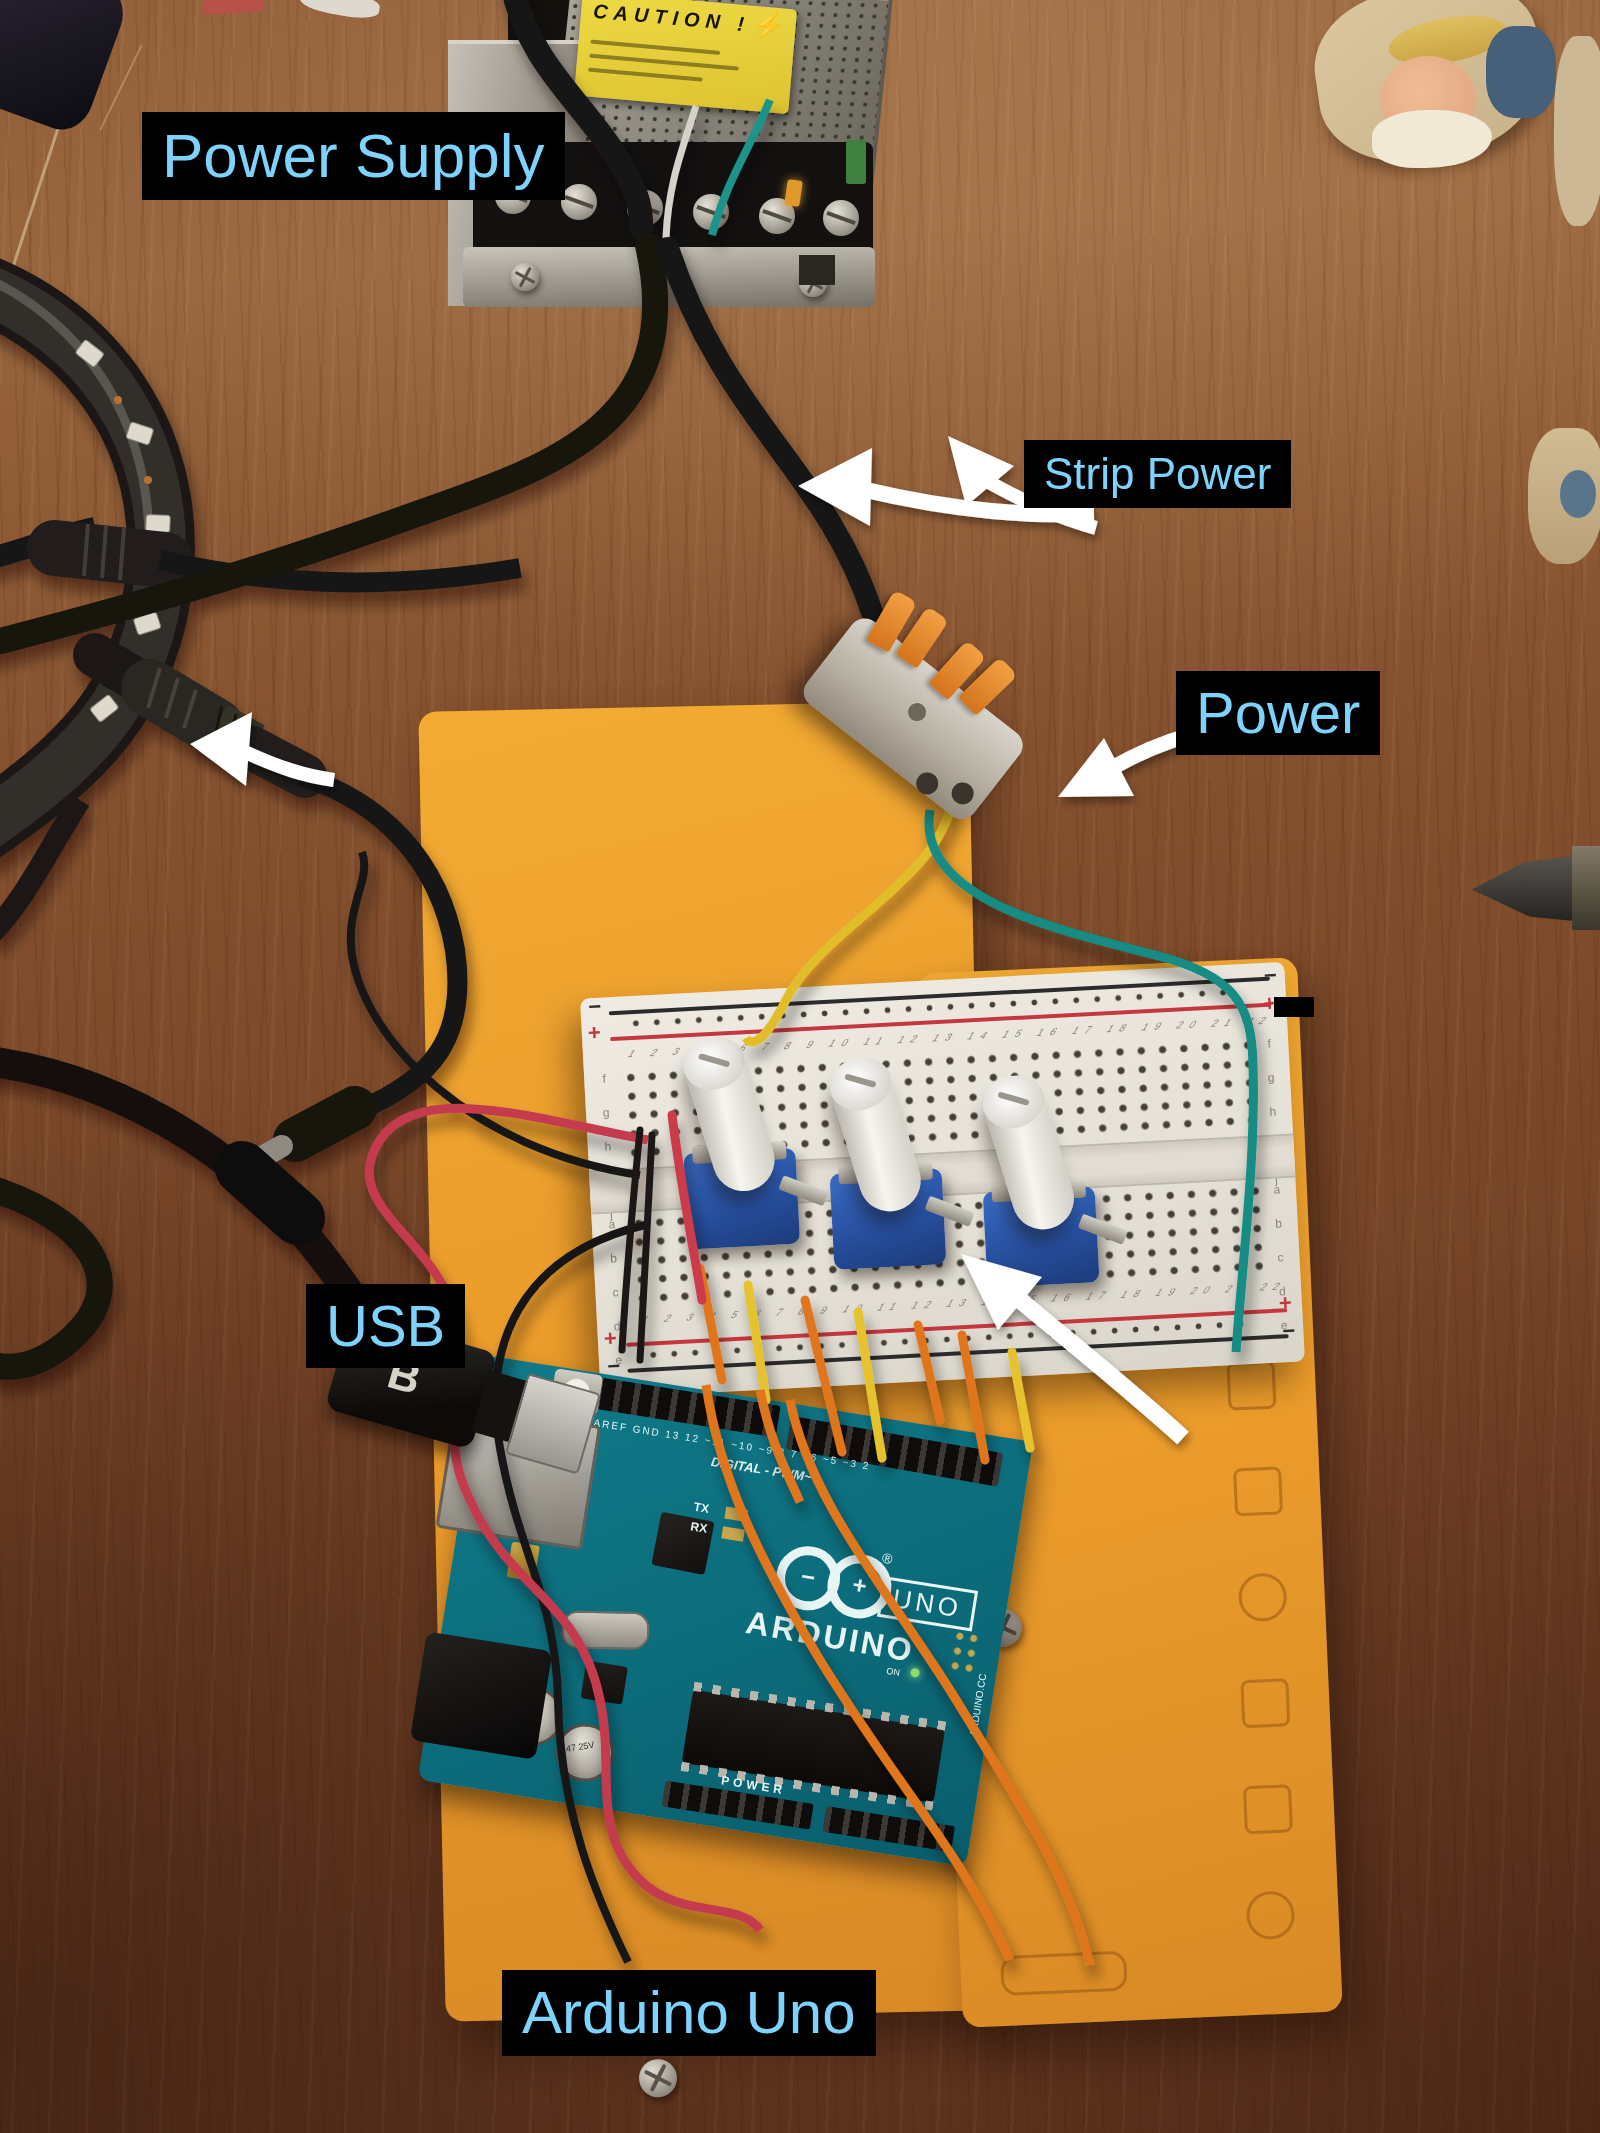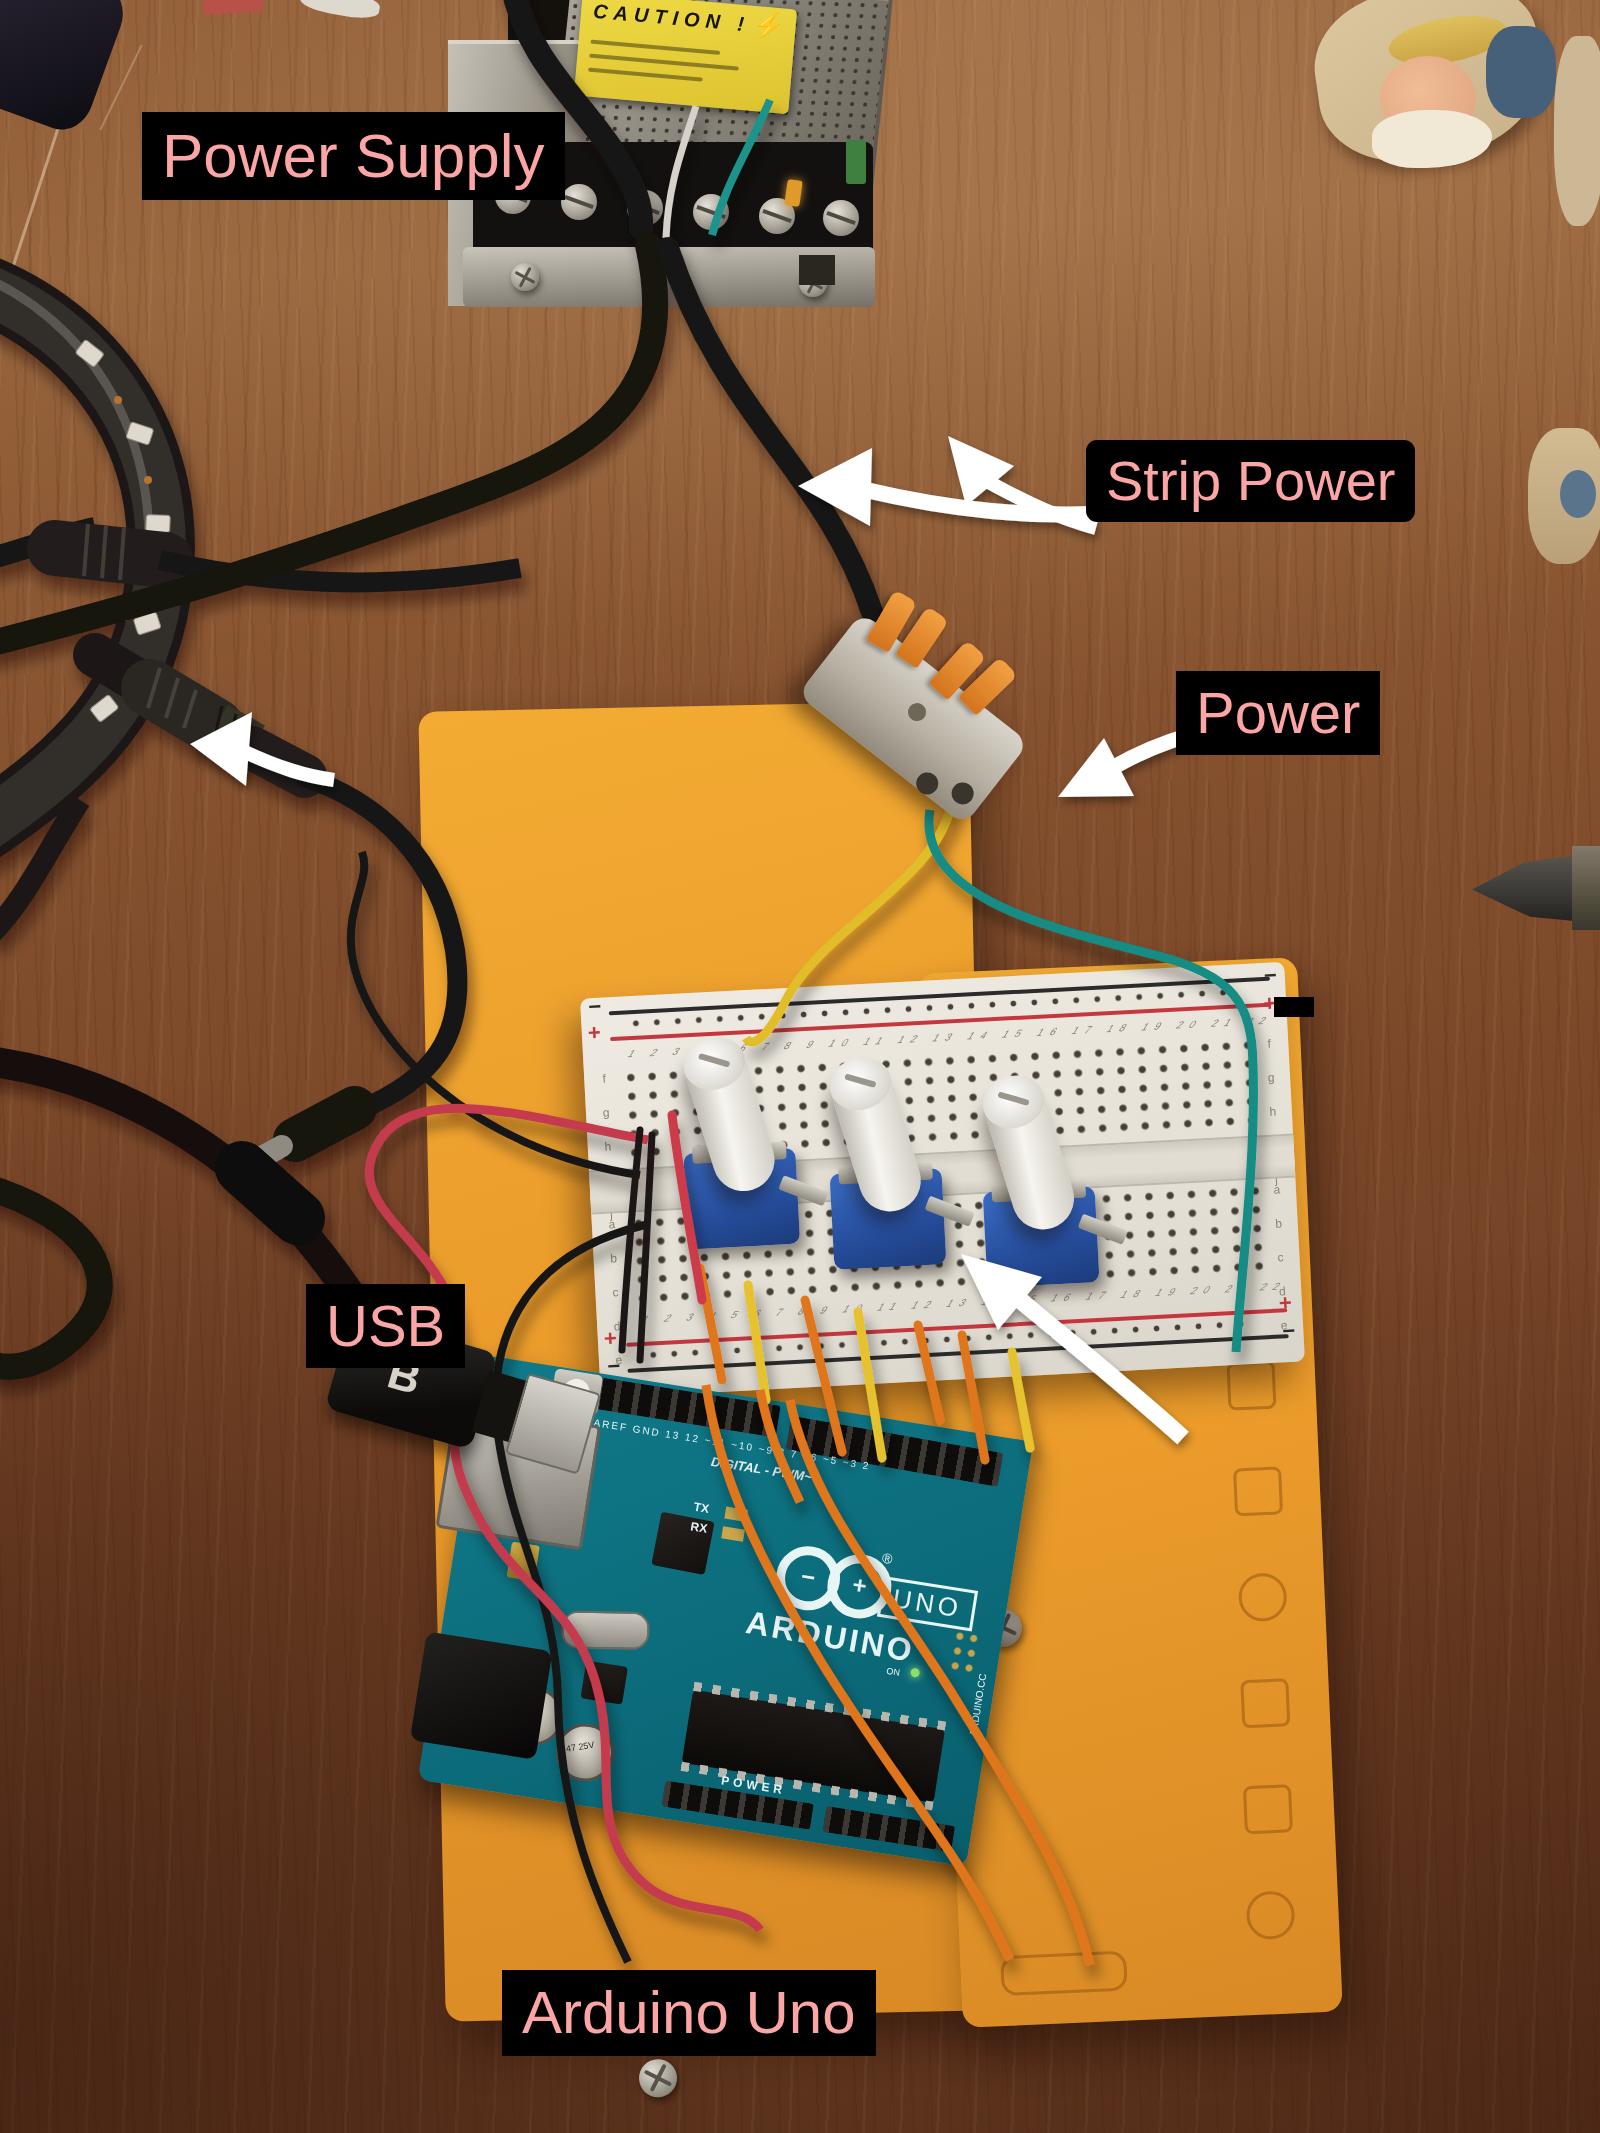--- a/index.html
+++ b/index.html
@@ -11,21 +11,21 @@
     background:
       radial-gradient(120% 55% at 62% 0%, rgba(255,216,160,0.20), transparent 60%),
       radial-gradient(90% 70% at 0% 95%, rgba(30,10,4,0.40), transparent 65%),
       radial-gradient(80% 60% at 100% 100%, rgba(40,14,6,0.35), transparent 70%),
       repeating-linear-gradient(92deg, rgba(88,42,16,0.13) 0 3px, transparent 3px 11px,
          rgba(255,226,178,0.05) 11px 14px, transparent 14px 37px),
       repeating-linear-gradient(88deg, rgba(55,25,9,0.10) 0 2px, transparent 2px 19px),
       linear-gradient(176deg,#8e5a35 0%,#97643c 13%,#875330 33%,#7b4829 52%,#6f3f24 73%,#5f351e 100%);}
   .scratch{background:rgba(238,219,188,0.5);border-radius:2px;}
   
-  .lab{position:absolute;background:#000;color:#fca5a5;z-index:9;
+  .lab{position:absolute;background:#000;color:#7dd3fc;z-index:9;
     padding:10px 20px;line-height:1.1;white-space:nowrap;}
   .lab.two{text-align:center;line-height:1.36;}
   
   .plate{background:linear-gradient(168deg,#f3ab33,#eb9c2b 45%,#d98a25);
     border-radius:18px;box-shadow:14px 26px 44px rgba(28,11,4,0.45);z-index:2;}
   .emb{position:absolute;width:42px;height:42px;border:3px solid rgba(150,88,18,0.55);
     border-radius:8px;}
   .screw{position:absolute;border-radius:50%;
     background:radial-gradient(circle at 35% 30%, #e0dcd3, #a39e93 55%, #6e695f);
     box-shadow:2px 4px 6px rgba(20,8,2,0.5);}
@@ -442,20 +442,20 @@
       <path d="M 245 752 C 280 768 305 776 334 780" stroke-width="14" fill="none"></path>
       <polygon points="190,744 252,712 246,786" stroke="none"></polygon>
       <path d="M 1112 768 C 1140 752 1165 742 1190 735" stroke-width="15" fill="none"></path>
       <polygon points="1058,797 1104,738 1134,796" stroke="none"></polygon>
       <path d="M 1020 1300 C 1080 1350 1130 1390 1183 1438" stroke-width="17" fill="none"></path>
       <polygon points="961,1254 1042,1277 998,1330" stroke="none"></polygon>
     </g>
   </svg>
 
   <div class="lab" style="left:142px;top:112px;font-size:62px;"><span>Power Supply</span></div>
-  <div class="lab" style="left:1086px;top:440px;font-size:56px;border-radius:11px;"><span>Strip Power</span></div>
+  <div class="lab" style="left:1024px;top:440px;font-size:44px;"><span>Strip Power</span></div>
   <div class="lab" style="left:1176px;top:671px;font-size:58px;"><span>Power</span></div>
   <div class="lab two" style="left:1274px;top:997px;font-size:58px;">
   </div>
   <div class="lab" style="left:306px;top:1284px;font-size:58px;"><span>USB</span></div>
   <div class="lab" style="left:502px;top:1970px;font-size:60px;"><span>Arduino Uno</span></div>
 
 </div>
 
 </body></html>

